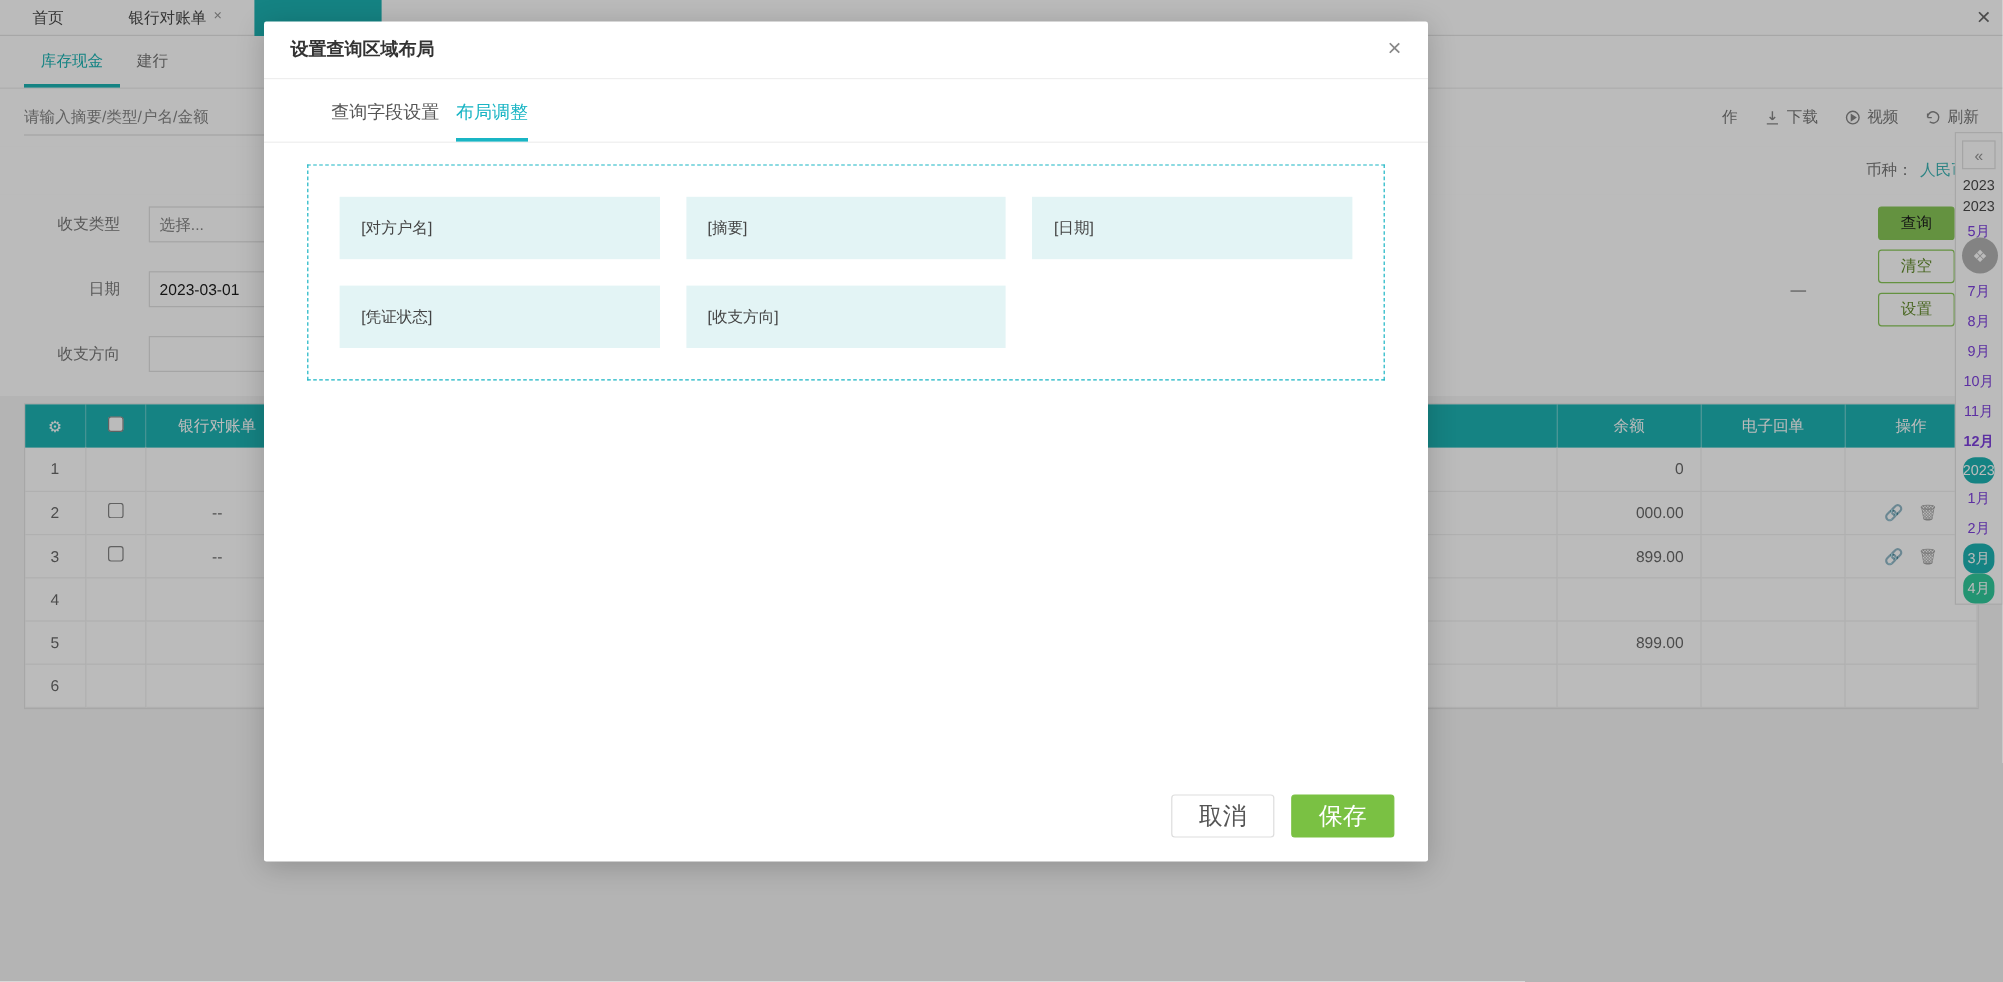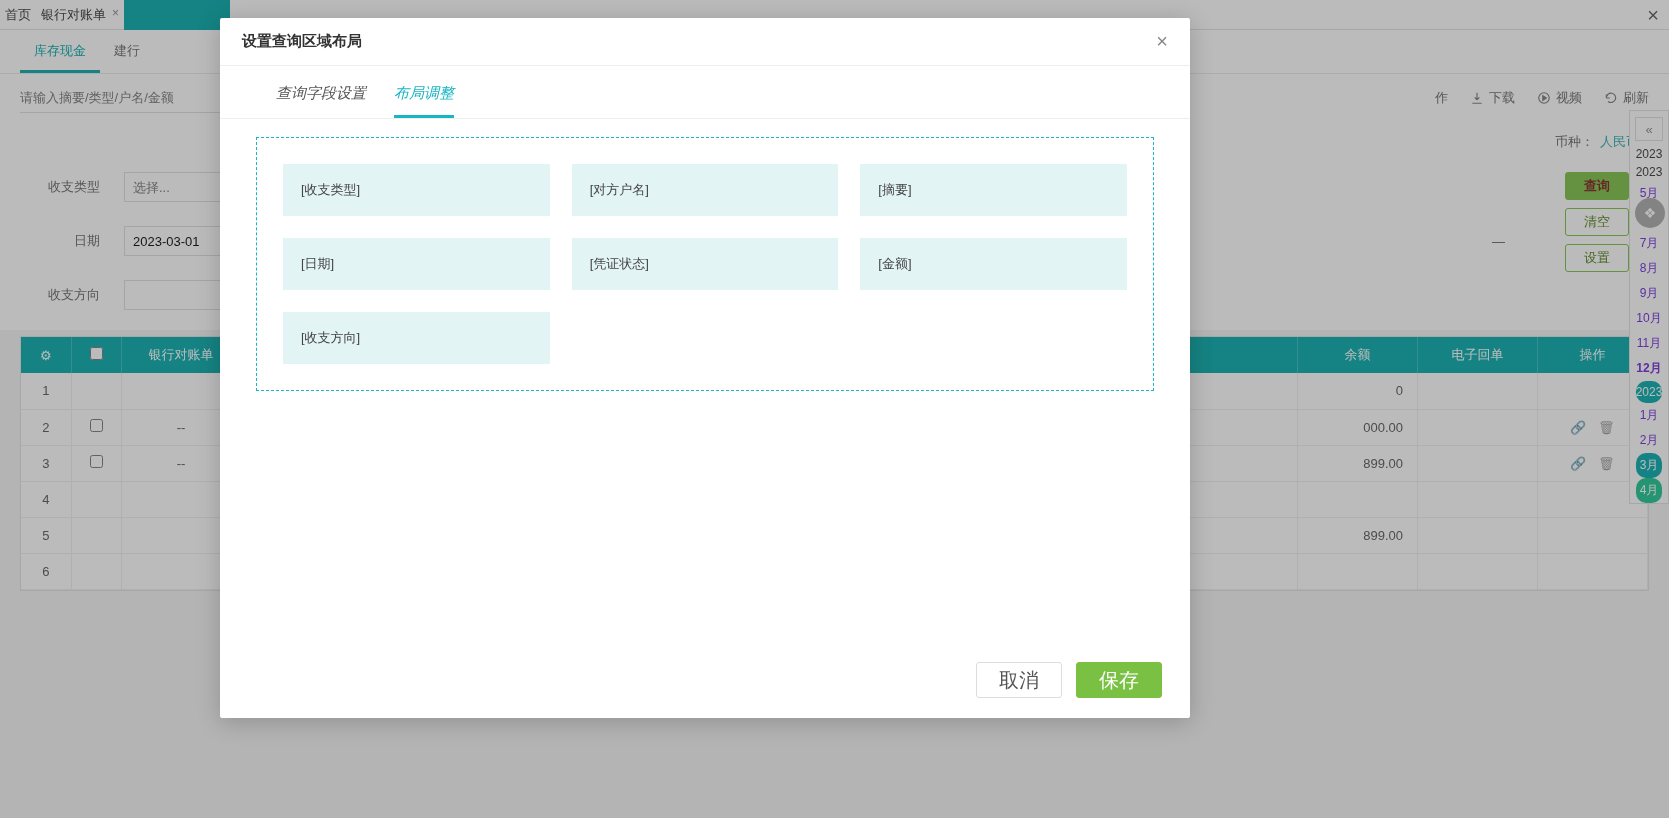--- a/index.html
+++ b/index.html
@@ -1,55 +1,55 @@
 <!DOCTYPE html>
 <html><head>
 <meta charset="utf-8">
 <style>
 *{box-sizing:border-box;margin:0;padding:0;font-family:"Microsoft YaHei",Arial,sans-serif;font-size:13px;}
 html,body{width:1669px;height:818px;overflow:hidden;background:#f5f5f5;}
 .bg{position:relative;width:100%;height:100%;}
 .tabs-bar{display:flex;align-items:center;height:30px;background:#fff;border-bottom:1px solid #e0e0e0;}
-.gtab{padding:6px 5px;color:#333;cursor:pointer;display:flex;gap:6px;}
+.gtab{padding:6px 27px;color:#333;cursor:pointer;display:flex;gap:6px;}
 .gtab.active{background:#0aa;color:#fff;}
 .gtab .x{font-size:12px;color:#888;}
 .close-top{position:absolute;right:10px;top:4px;font-size:20px;color:#555;cursor:pointer;}
 .subtabs{display:flex;height:44px;align-items:end;padding:0 20px;background:#fff;border-bottom:1px solid #e8e8e8;}
 .subtab{padding:10px 14px;color:#666;cursor:pointer;border-bottom:3px solid transparent;}
 .subtab.active{color:#0aa;border-bottom-color:#0aa;}
 .toprow{display:flex;align-items:center;height:48px;padding:0 20px;background:#fff;justify-content:space-between;}
 .toprow .sinput{width:200px;height:30px;border:0;border-bottom:1px solid #ddd;color:#999;}
 .actions{display:flex;align-items:center;gap:22px;color:#666;}
 .actions .ai{display:flex;align-items:center;gap:5px;cursor:pointer;}
 .currbar{display:flex;justify-content:flex-end;align-items:center;height:40px;background:#fff;padding:0 30px;color:#666;gap:6px;}
 .currbar a{color:#2aa;cursor:pointer;}
 .filterzone{display:flex;background:#fff;padding:10px 20px 20px 20px;gap:20px;}
 .fcol{display:flex;flex-direction:column;gap:24px;}
 .frow{display:flex;align-items:center;gap:24px;}
 .frow label{width:80px;text-align:right;color:#666;}
 .frow input{height:30px;border:1px solid #ddd;padding:0 8px;width:160px;}
 .btncol{display:flex;flex-direction:column;gap:8px;margin-left:auto;margin-right:20px;}
 .btncol button{width:64px;height:28px;border:1px solid #7ac143;background:#fff;color:#4d7c0f;border-radius:3px;cursor:pointer;}
-.btncol button.primary{background:#7ac143;color:#7f1d1d;font-weight:bold;}
+.btncol button.primary{background:#7ac143;color:#000000;}
 .tablewrap{margin:6px 20px;background:#fff;border:1px solid #e0e0e0;}
 table{border-collapse:collapse;width:100%;}
 th{background:#0aa;color:#fff;height:36px;font-weight:normal;font-size:13px;border-right:1px solid rgba(255,255,255,.2);}
 td{height:36px;text-align:center;border-bottom:1px solid #eee;border-right:1px solid #eee;color:#555;}
 th.gear::before{content:"\2699";color:#fff;}
 .icn{color:#999;cursor:pointer;margin:0 6px;}
 .pager{display:flex;justify-content:flex-end;align-items:center;gap:12px;padding:10px 30px;color:#666;position:absolute;bottom:20px;right:0;width:100%;}
 .pager .sel{width:60px;height:30px;border:1px solid #ddd;display:inline-flex;align-items:center;justify-content:space-between;padding:0 8px;}
 .pager .pipt{width:50px;height:30px;border:1px solid #ddd;text-align:center;}
 .pnav{color:#bbb;cursor:pointer;padding:0 2px;}
 .overlay{position:absolute;inset:0;background:rgba(60,60,60,.35);}
 .modal{position:absolute;left:220px;top:18px;width:970px;height:700px;background:#fff;border-radius:2px;box-shadow:0 4px 24px rgba(0,0,0,.2);display:flex;flex-direction:column;}
 .mhead{display:flex;align-items:center;justify-content:space-between;height:48px;padding:0 22px;border-bottom:1px solid #eee;}
 .mhead h3{font-size:15px;font-weight:600;color:#333;}
 .mhead .mclose{font-size:20px;color:#888;cursor:pointer;}
-.mtabs{display:flex;gap:28px;padding:18px 56px 0 56px;border-bottom:1px solid #eee;font-style:italic;}
+.mtabs{display:flex;gap:14px;padding:18px 56px 0 56px;border-bottom:1px solid #eee;}
 .mtab{padding:0 0 12px 0;color:#555;cursor:pointer;border-bottom:3px solid transparent;font-size:15px;}
 .mtab.active{color:#19b5c4;border-bottom-color:#19b5c4;}
 .layoutbox{margin:18px 36px;border:1px dashed #19b5c4;padding:26px 26px 26px 26px;}
 .lgrid{display:grid;grid-template-columns:repeat(3,1fr);gap:22px;}
 .chip{background:#e3f4f5;height:52px;display:flex;align-items:center;padding:0 18px;color:#444;cursor:move;}
 .mfoot{margin-top:auto;display:flex;justify-content:flex-end;gap:14px;padding:20px 28px;}
 .mfoot button{height:36px;width:86px;border-radius:3px;cursor:pointer;font-size:20px;}
 .mfoot .cancel{background:#fff;border:1px solid #ddd;color:#555;}
 .mfoot .save{background:#7ac143;border:1px solid #7ac143;color:#fff;}
 .sidecal{position:absolute;right:0;top:110px;width:40px;background:#fff;border:1px solid #e0e0e0;display:flex;flex-direction:column;align-items:center;padding-top:6px;}
@@ -240,26 +240,24 @@
     <div class="mhead">
       <h3>设置查询区域布局</h3>
       <span class="mclose">×</span>
     </div>
     <div class="mtabs">
       <div class="mtab">查询字段设置</div>
       <div class="mtab active">布局调整</div>
     </div>
     <div class="layoutbox">
       <div class="lgrid" id="chips">
-          <div class="chip">[收支类型]</div>
           <div class="chip">[对方户名]</div>
           <div class="chip">[摘要]</div>
           <div class="chip">[日期]</div>
           <div class="chip">[凭证状态]</div>
-          <div class="chip">[金额]</div>
           <div class="chip">[收支方向]</div>
         </div>
     </div>
     <div class="mfoot">
       <button class="cancel">取消</button>
       <button class="save">保存</button>
     </div>
   </div>
 </div>
 

